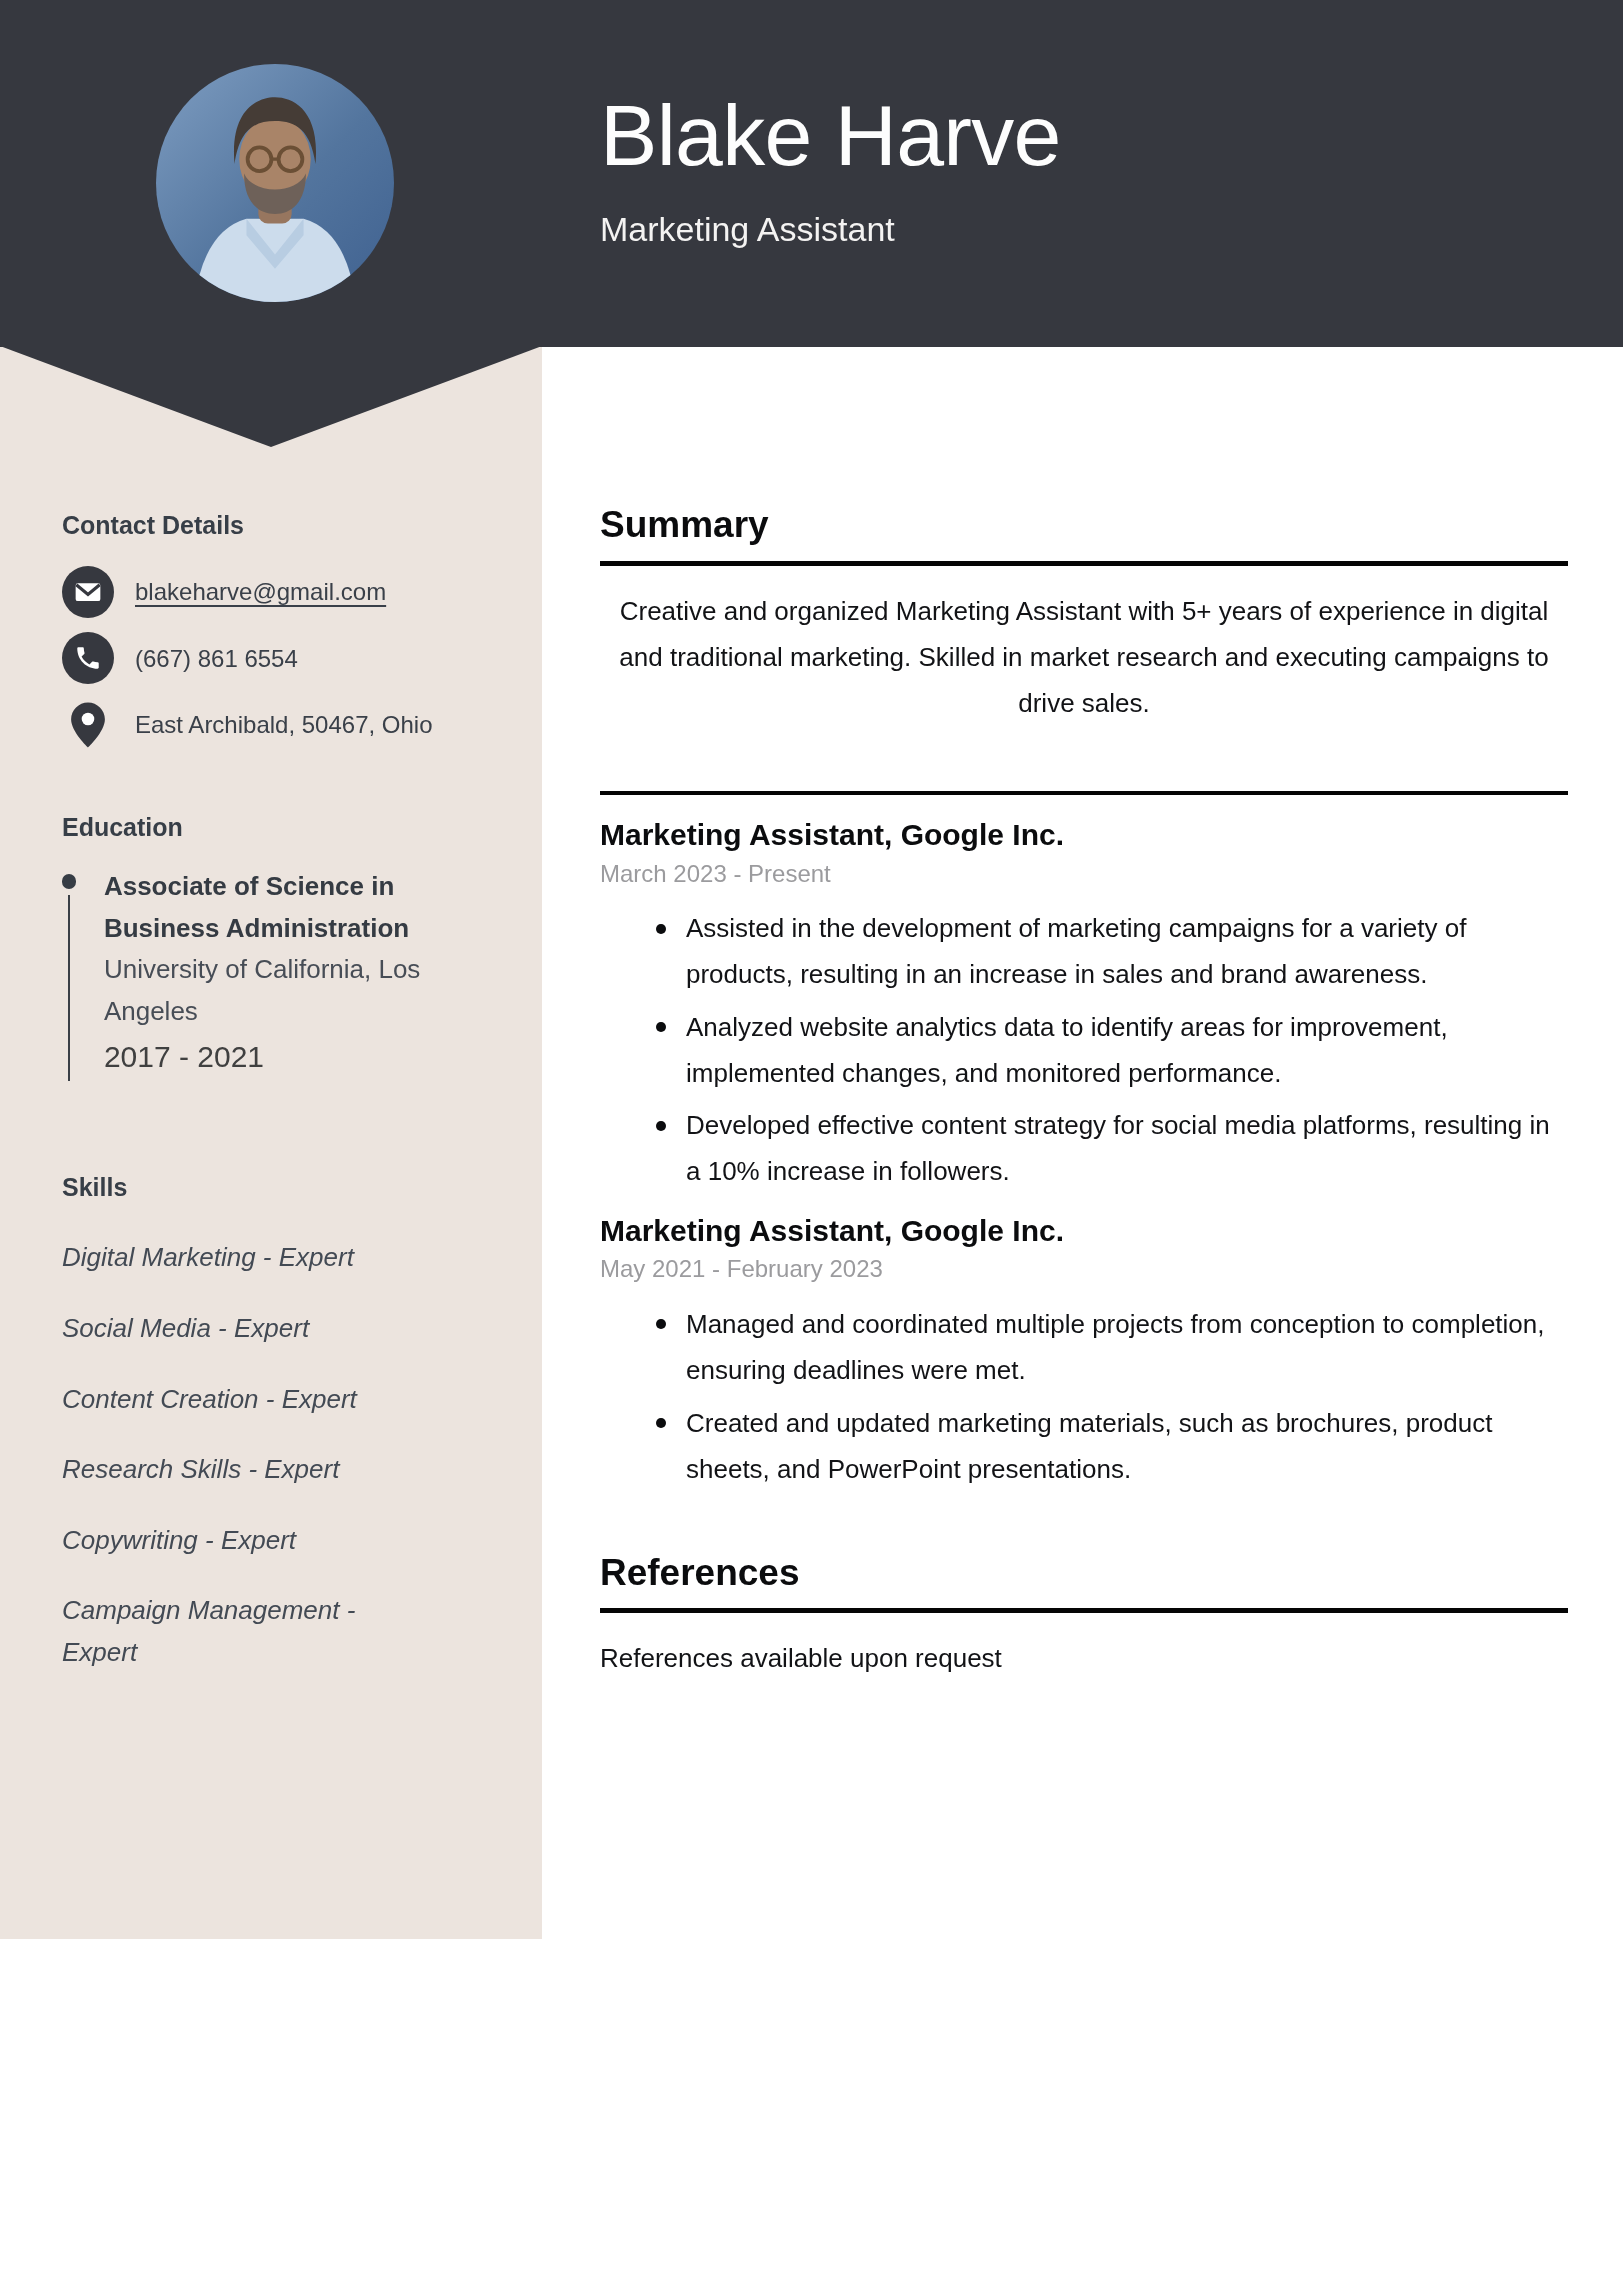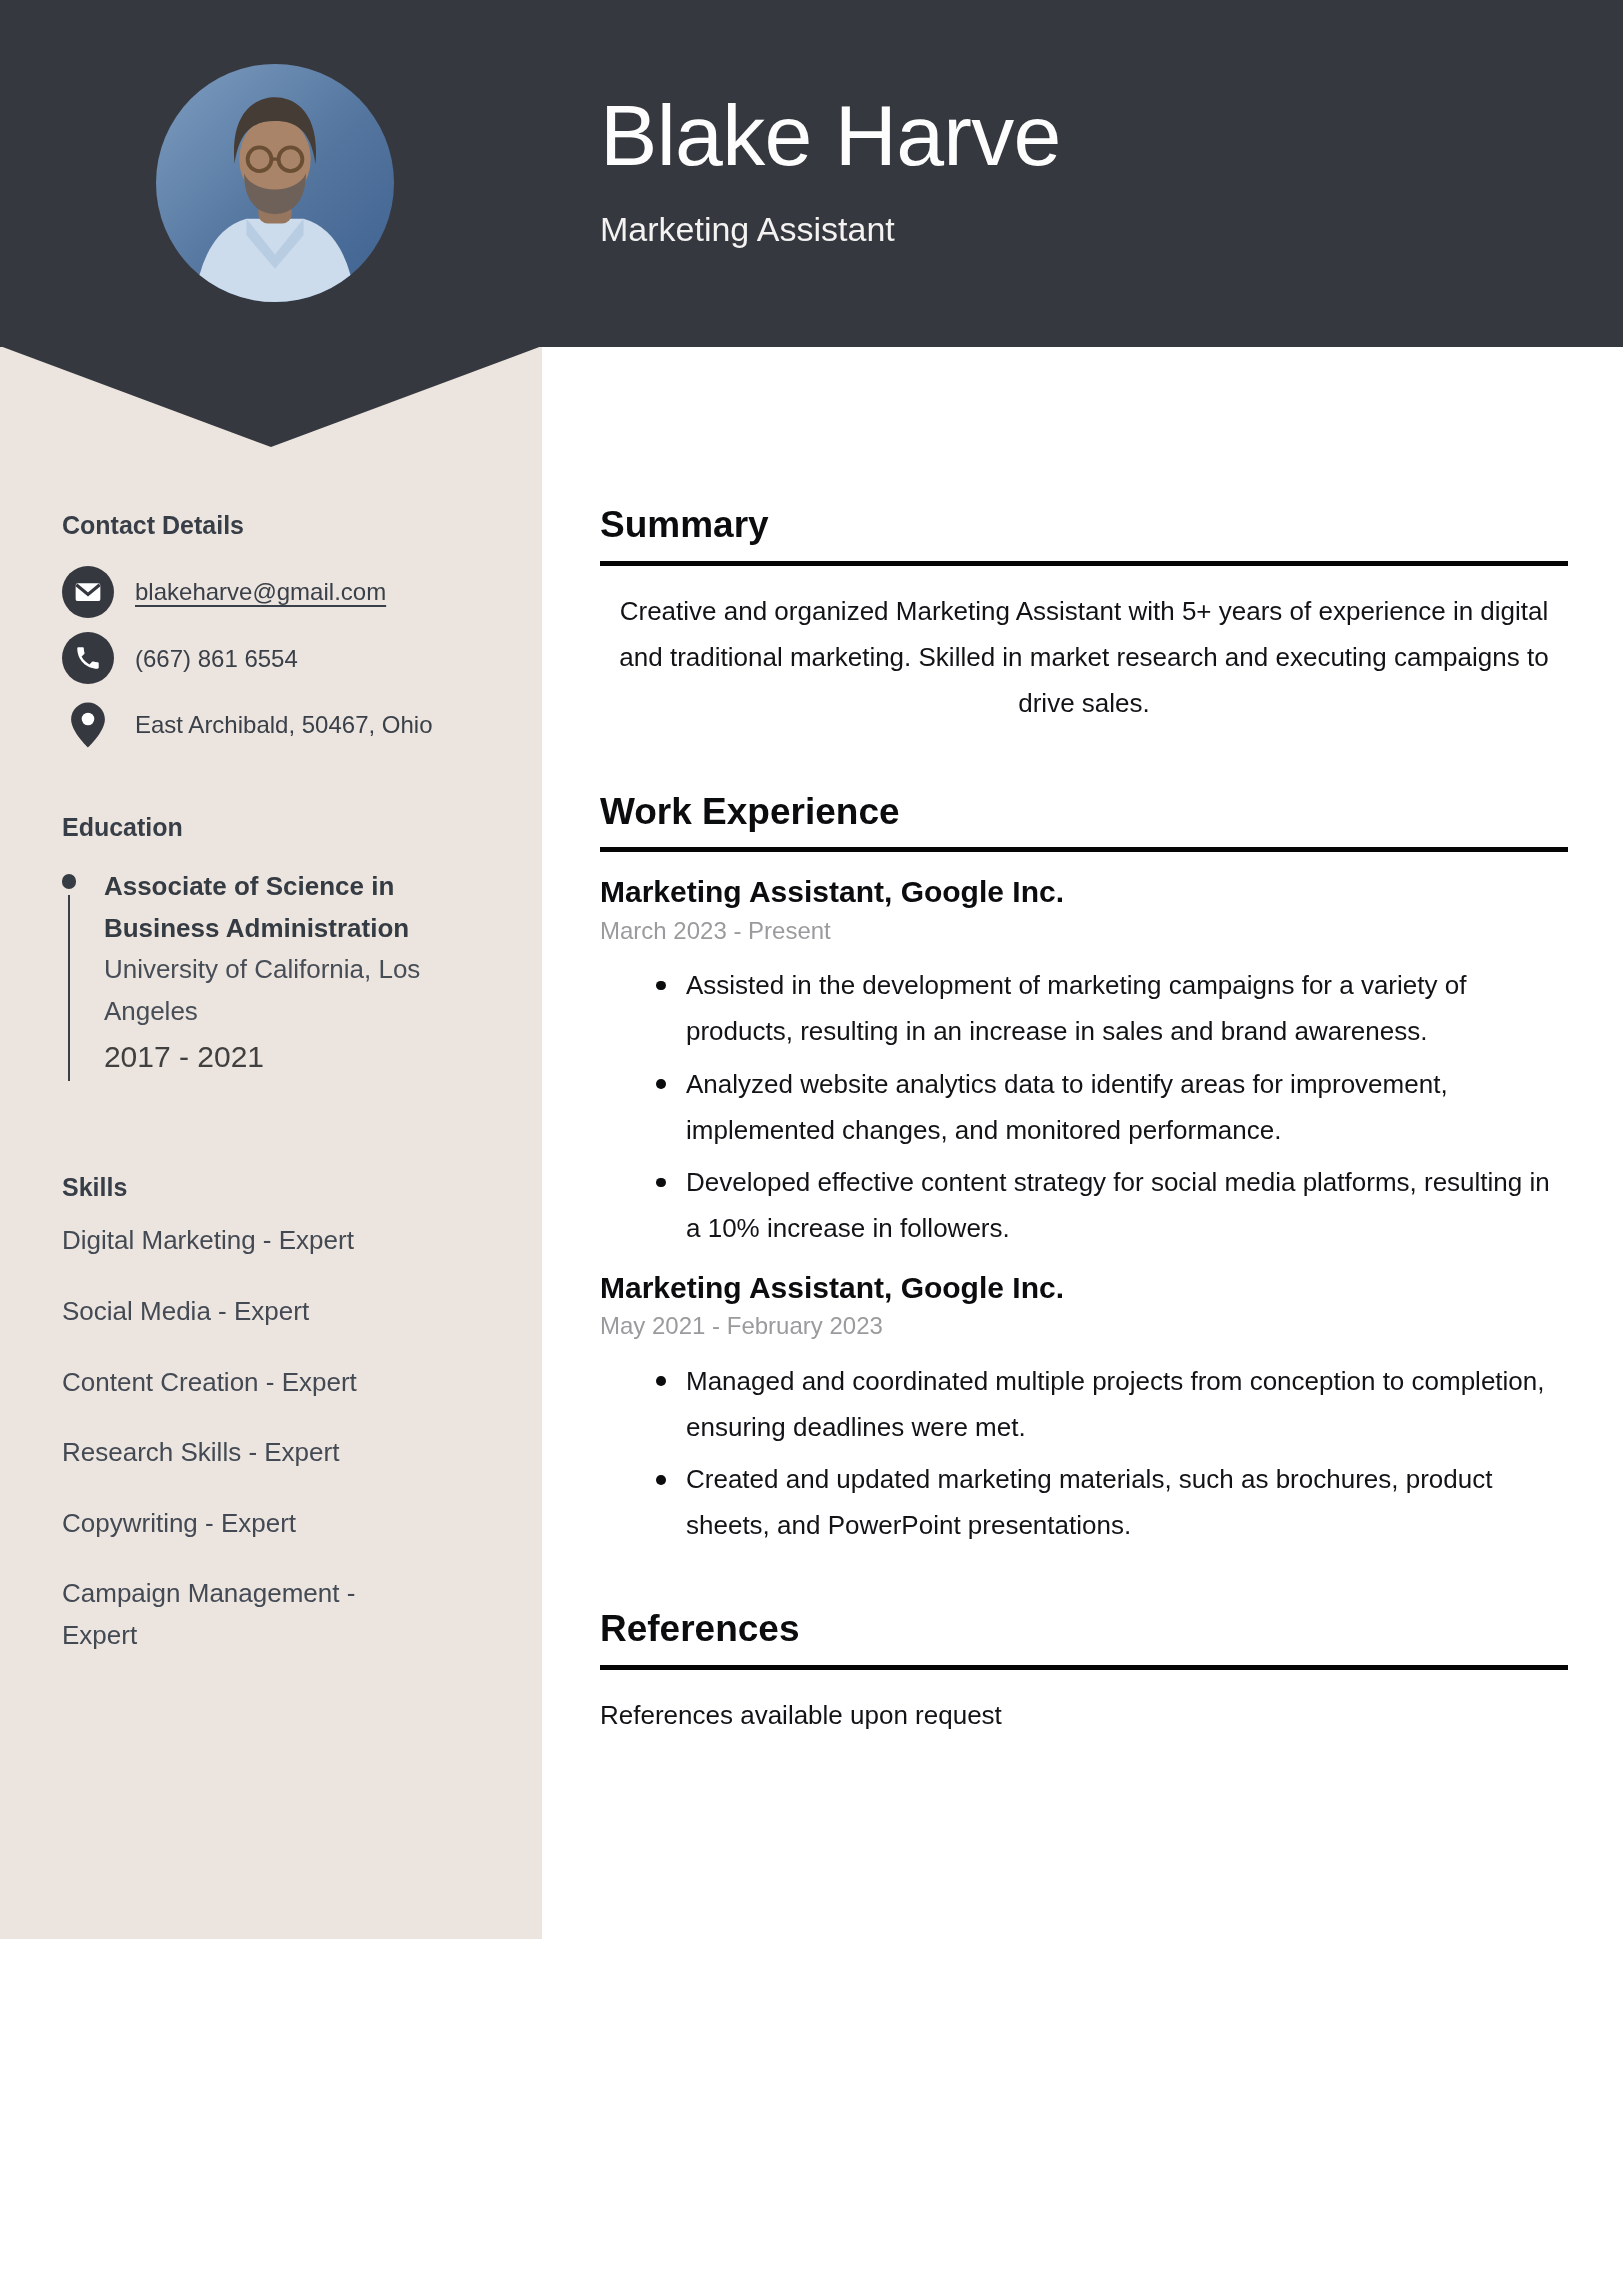--- a/index.html
+++ b/index.html
@@ -34,21 +34,21 @@
   .edu-entry{display:flex;margin-top:25px;}
   .edu-marker{width:14.4px;flex:0 0 14.4px;margin-right:27.5px;display:flex;flex-direction:column;align-items:center;}
   .edu-dot{width:14.4px;height:14.4px;border-radius:50%;background:#363C44;margin-top:7.9px;}
   .edu-line{width:2.6px;flex:1;background:#3A3F46;margin-top:6.5px;}
   .edu-text{max-width:419px;}
   .edu-degree{font-size:26px;font-weight:700;color:#353B43;line-height:1.6;}
   .edu-school{font-size:26px;font-weight:400;color:#474D56;line-height:1.6;}
   .edu-dates{font-size:30px;font-weight:400;color:#404040;line-height:1.6;}
 
   .skills-section{margin-top:92px;}
-  .skills-list{margin-top:19px;}
+  .skills-list{margin-top:36px;font-style:italic;}
   .skill-item{font-size:26px;color:#434A54;line-height:1.6;margin-bottom:29px;max-width:375px;}
 
   
   .main-content{position:absolute;left:600px;top:504px;width:968px;color:#141519;}
   .section-heading{font-size:37px;font-weight:700;color:#0B0C0E;line-height:1.15;margin:0;}
   .section-rule{height:4.6px;background:#050505;margin-top:14.4px;}
   .summary-text{margin-top:22px;font-size:26px;line-height:46px;color:#121316;text-align:center;}
 
   .experience-section{margin-top:65px;}
   .job{margin-top:22px;}
@@ -171,21 +171,20 @@
 
   <div class="main-content">
 
     <div>
       <h2 class="section-heading">Summary</h2>
       <div class="section-rule"></div>
       <div class="summary-text">Creative and organized Marketing Assistant with 5+ years of experience in digital and traditional marketing. Skilled in market research and executing campaigns to drive sales.</div>
     </div>
 
     <div class="experience-section">
-      <h2 class="section-heading">Work Experience</h2>
       <div class="section-rule"></div>
 
       <div class="job">
         <div class="job-title">Marketing Assistant, Google Inc.</div>
         <div class="job-dates">March 2023 - Present</div>
         <ul class="job-bullets">
           <li>Assisted in the development of marketing campaigns for a variety of products, resulting in an increase in sales and brand awareness.</li>
           <li>Analyzed website analytics data to identify areas for improvement, implemented changes, and monitored performance.</li>
           <li>Developed effective content strategy for social media platforms, resulting in a 10% increase in followers.</li>
         </ul>

